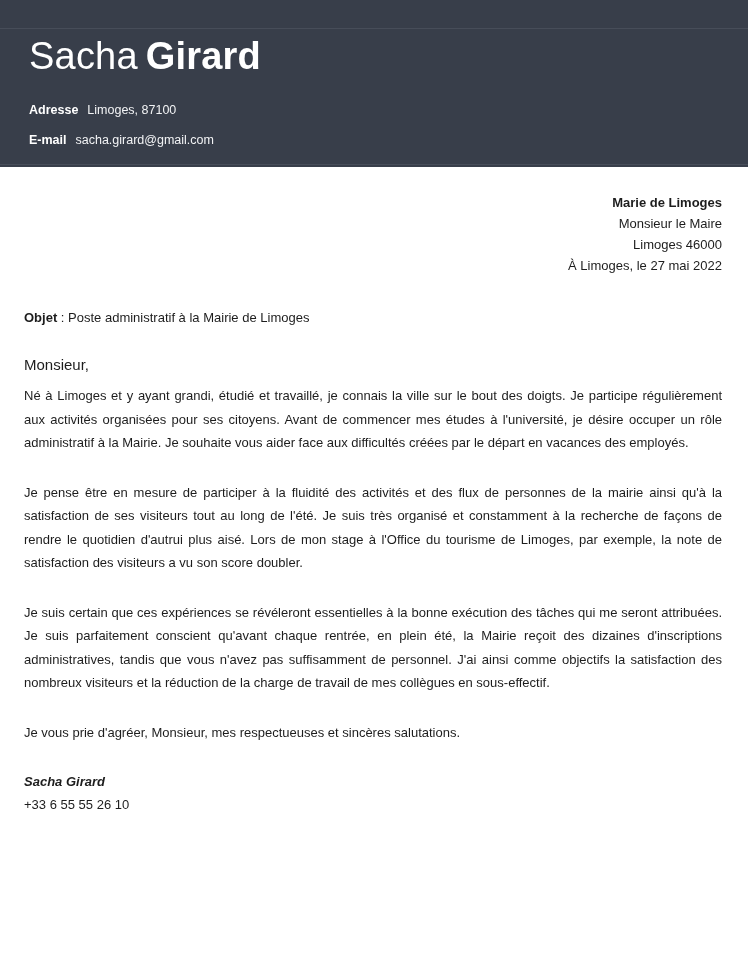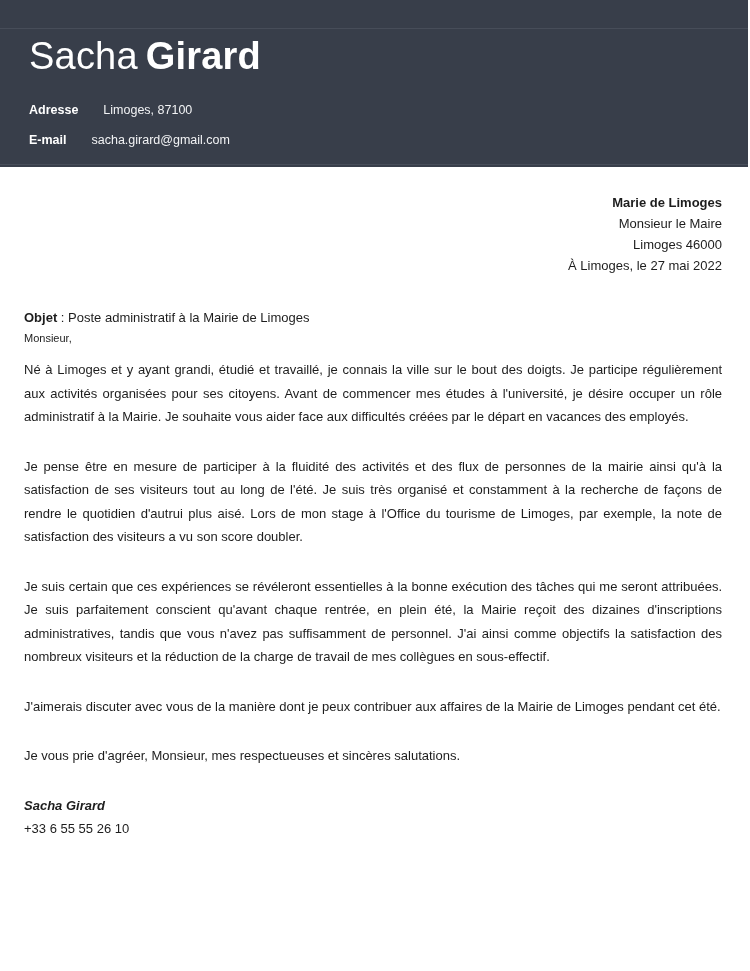--- a/index.html
+++ b/index.html
@@ -71,21 +71,21 @@
   .contact-row {
     display: flex;
     align-items: baseline;
     font-size: 12.5px;
     line-height: 22px;
     margin-bottom: 8px;
     white-space: nowrap;
   }
   .contact-label {
     font-weight: 700;
-    margin-right: 25px;
+    margin-right: 9px;
   }
   .contact-value {
     font-weight: 400;
     color: #f2f3f5;
   }
 
   
   .body {
     position: relative;
     padding: 0 28px 0 24px;
@@ -118,21 +118,22 @@
     margin-top: 31px;
     font-size: 13px;
     line-height: 21px;
   }
   .subject-label {
     font-weight: 700;
     margin-top: 11px;
   }
 
   .salutation {
-    font-size: 11px;
+    margin-top: 26px;
+    font-size: 15px;
     line-height: 21px;
   }
 
   .para {
     margin-top: 26px;
     font-size: 13px;
     line-height: 23.5px;
     text-align: justify;
   }
   .para.first {
@@ -199,21 +200,20 @@
 
     <div class="subject">
       <span class="subject-label">Objet</span><span> : Poste administratif à la Mairie de Limoges</span>
     </div>
 
     <div class="salutation">Monsieur,</div>
 
     <p class="para first">Né à Limoges et y ayant grandi, étudié et travaillé, je connais la ville sur le bout des doigts. Je participe régulièrement aux activités organisées pour ses citoyens. Avant de commencer mes études à l'université, je désire occuper un rôle administratif à la Mairie. Je souhaite vous aider face aux difficultés créées par le départ en vacances des employés.</p>
     <p class="para">Je pense être en mesure de participer à la fluidité des activités et des flux de personnes de la mairie ainsi qu'à la satisfaction de ses visiteurs tout au long de l'été. Je suis très organisé et constamment à la recherche de façons de rendre le quotidien d'autrui plus aisé. Lors de mon stage à l'Office du tourisme de Limoges, par exemple, la note de satisfaction des visiteurs a vu son score doubler.</p>
     <p class="para">Je suis certain que ces expériences se révéleront essentielles à la bonne exécution des tâches qui me seront attribuées. Je suis parfaitement conscient qu'avant chaque rentrée, en plein été, la Mairie reçoit des dizaines d'inscriptions administratives, tandis que vous n'avez pas suffisamment de personnel. J'ai ainsi comme objectifs la satisfaction des nombreux visiteurs et la réduction de la charge de travail de mes collègues en sous-effectif.</p>
-    <p class="para">J'aimerais discuter avec vous de la manière dont je peux contribuer aux affaires de la Mairie de Limoges pendant cet été.</p>
 
     <div class="closing">Je vous prie d'agréer, Monsieur, mes respectueuses et sincères salutations.</div>
 
     <div class="signature">
       <div class="signature-name">Sacha Girard</div>
       <div class="signature-phone">+33 6 55 55 26 10</div>
     </div>
 
   </div>
 </div>

